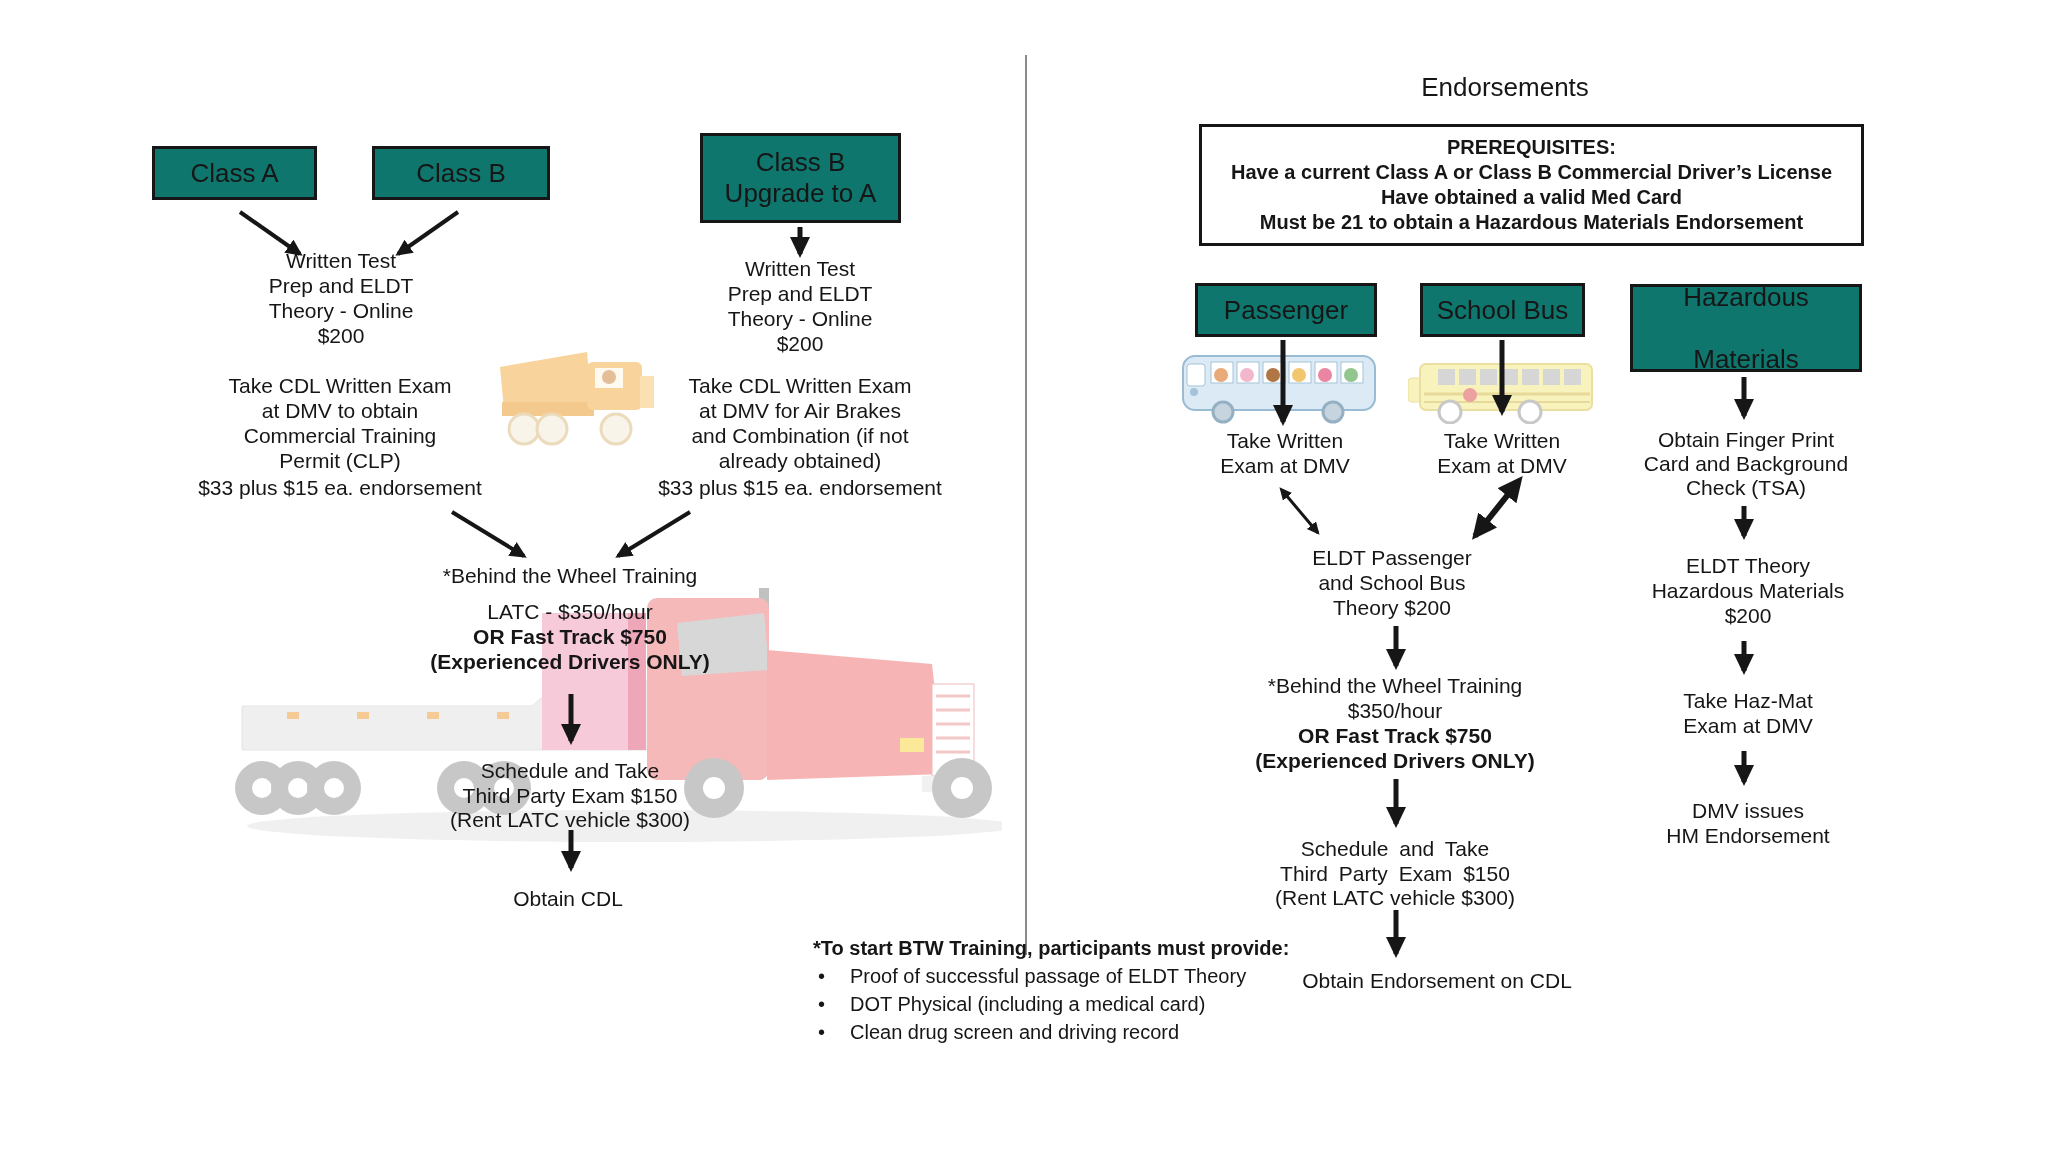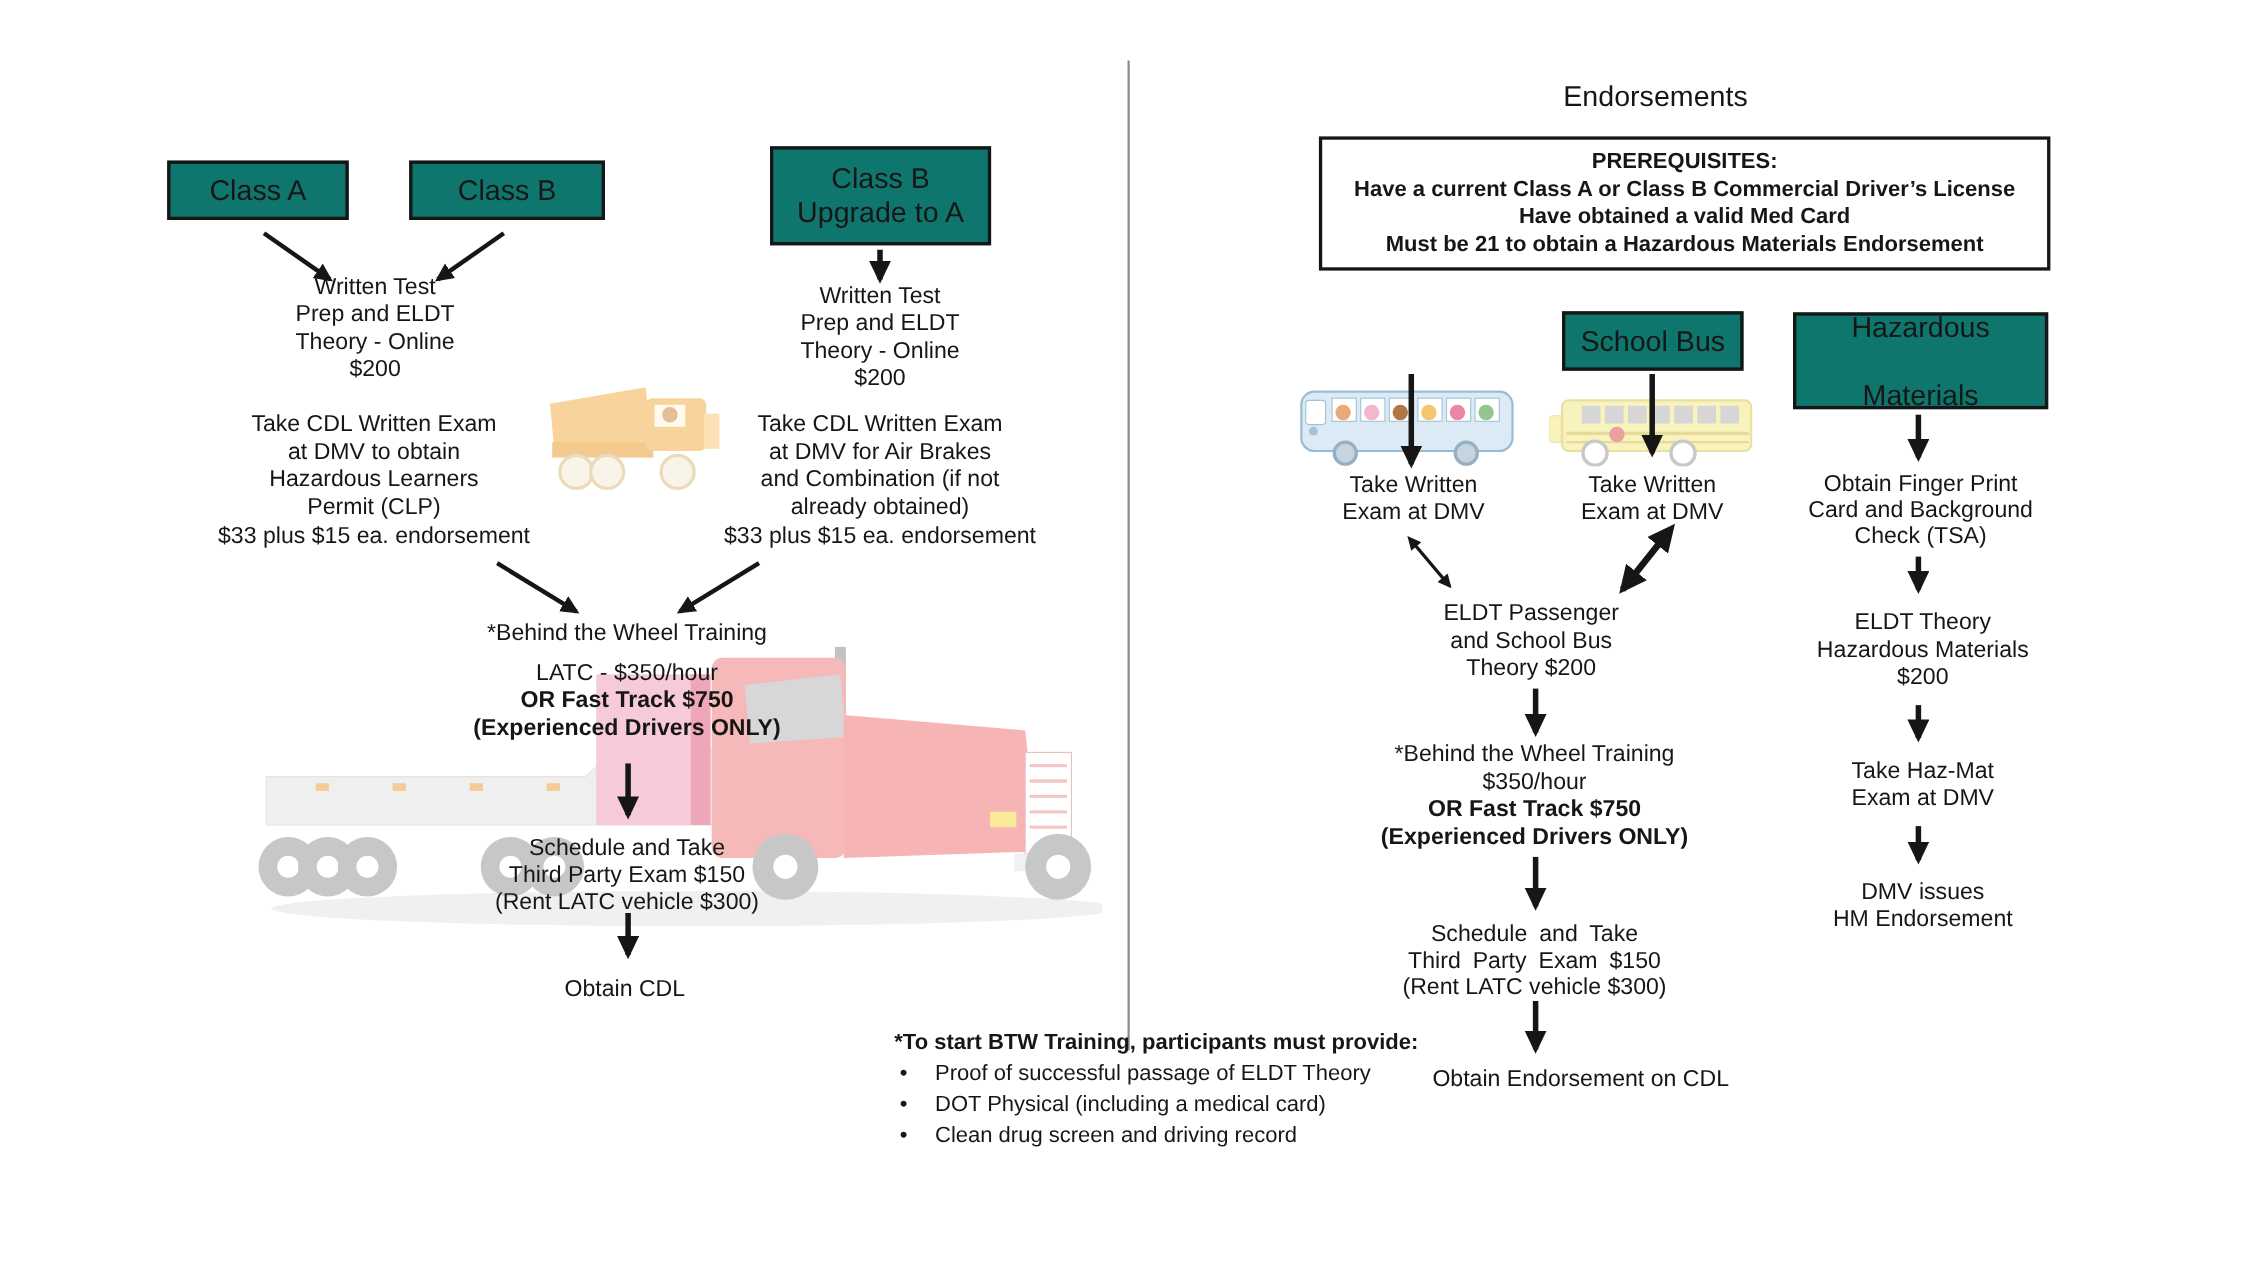--- a/index.html
+++ b/index.html
@@ -163,21 +163,21 @@
   <div class="t" style="left:341px;top:248px;">
     <div>Written Test</div>
     <div>Prep and ELDT</div>
     <div>Theory - Online</div>
     <div>$200</div>
   </div>
 
   <div class="t" style="left:340px;top:373px;">
     <div>Take CDL Written Exam</div>
     <div>at DMV to obtain</div>
-    <div>Hazardous Learners</div>
+    <div>Commercial Training</div>
     <div>Permit (CLP)</div>
     <div class="small" style="margin-top:5px;">$33 plus $15 ea. endorsement</div>
   </div>
 
   <div class="t" style="left:800px;top:256px;">
     <div>Written Test</div>
     <div>Prep and ELDT</div>
     <div>Theory - Online</div>
     <div>$200</div>
   </div>
@@ -208,20 +208,23 @@
 
   <div id="title" style="left:1505px;top:72px;">Endorsements</div>
 
   <div class="prereqbox" style="left:1199px;top:124px;width:665px;height:122px;">
     <div>PREREQUISITES:</div>
     <div>Have a current Class A or Class B Commercial Driver’s License</div>
     <div>Have obtained a valid Med Card</div>
     <div>Must be 21 to obtain a Hazardous Materials Endorsement</div>
   </div>
 
+  <div class="box" style="left:1195px;top:283px;width:182px;height:54px;">
+    <span>Passenger</span>
+  </div>
   <div class="box" style="left:1420px;top:283px;width:165px;height:54px;">
     <span>School Bus</span>
   </div>
   <div class="box" style="left:1630px;top:284px;width:232px;height:88px;gap:31px;">
     <span>Hazardous</span>
     <span>Materials</span>
   </div>
 
   <div class="t" style="left:1285px;top:428px;">
     <div>Take Written</div>

